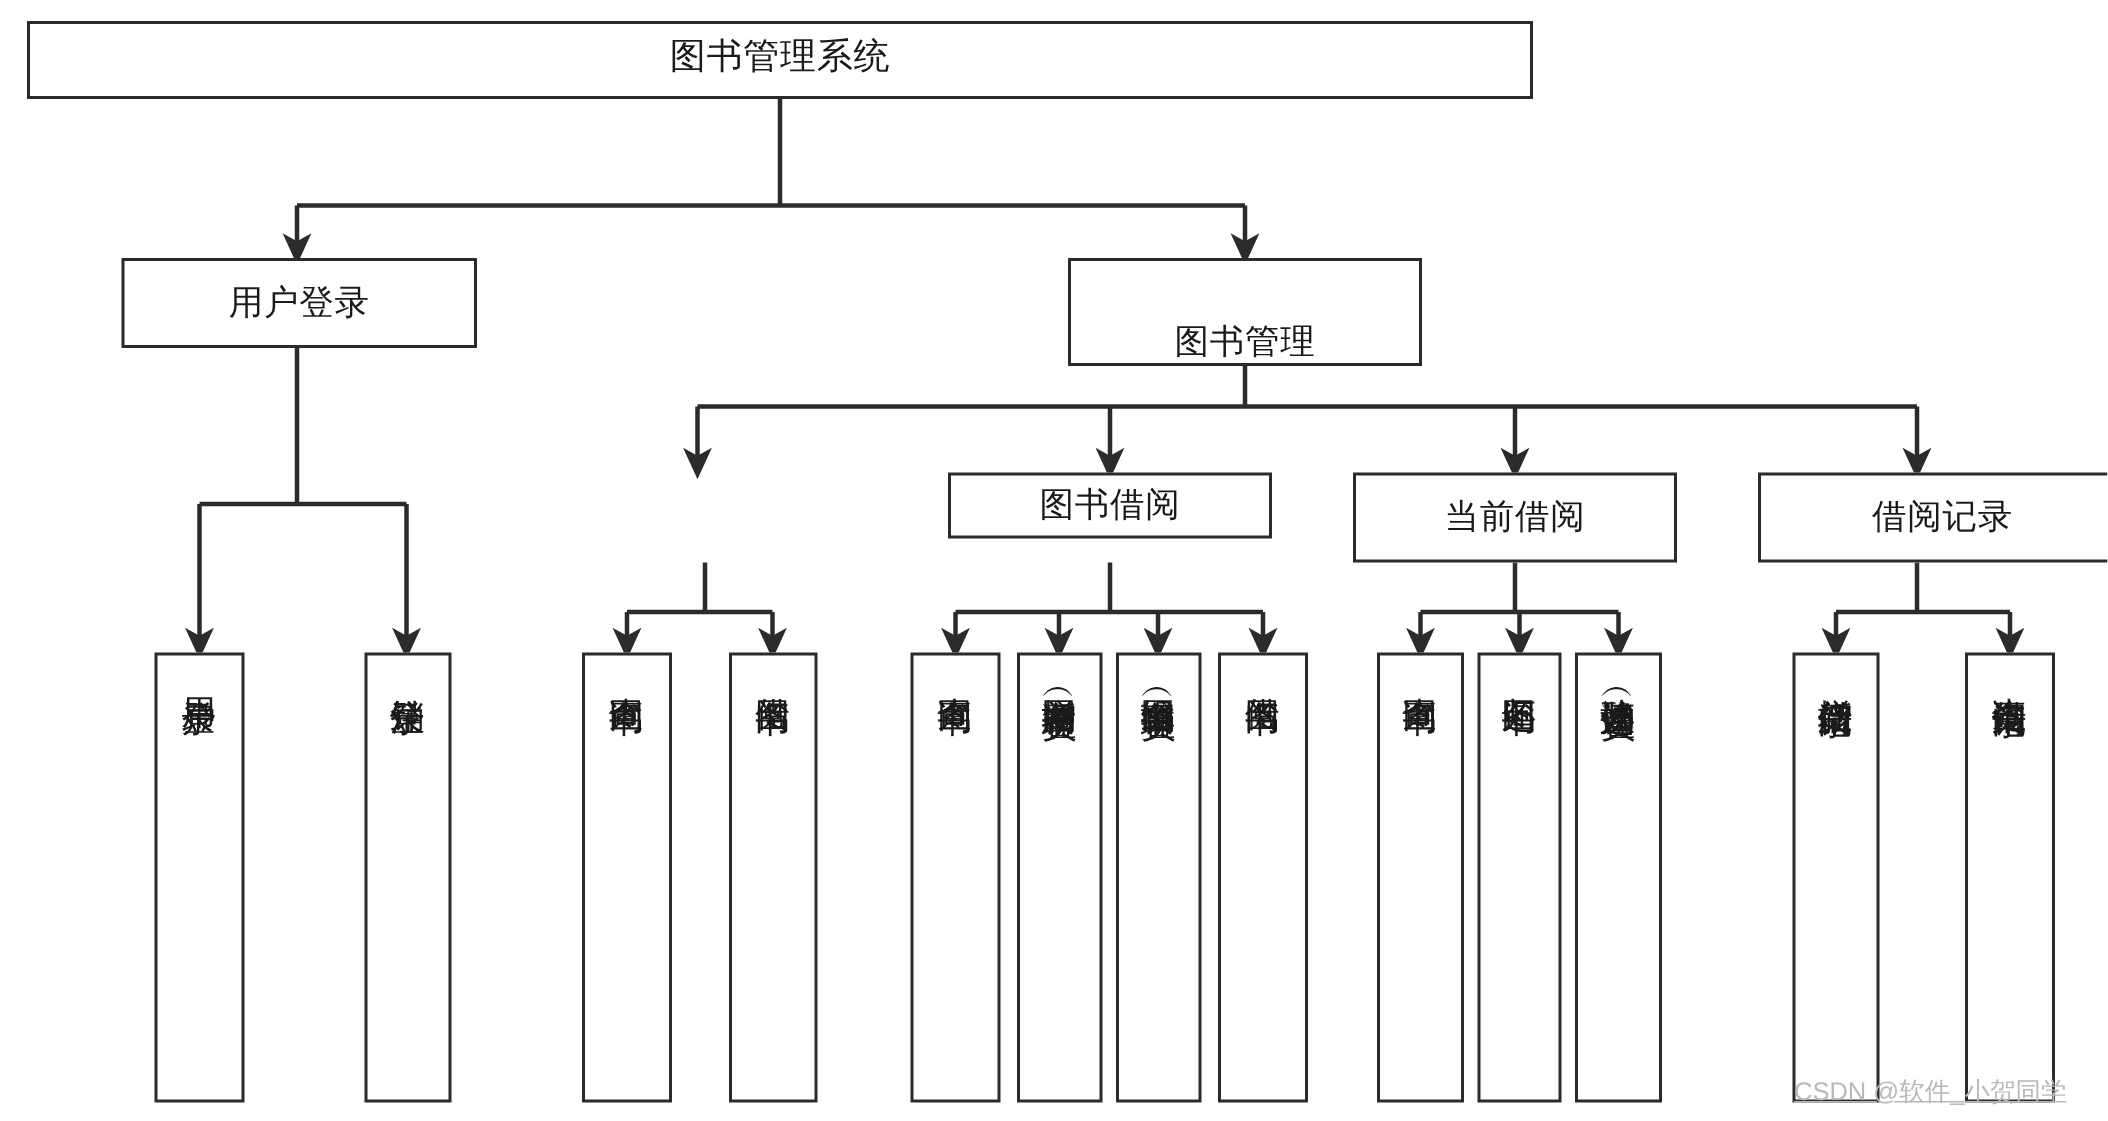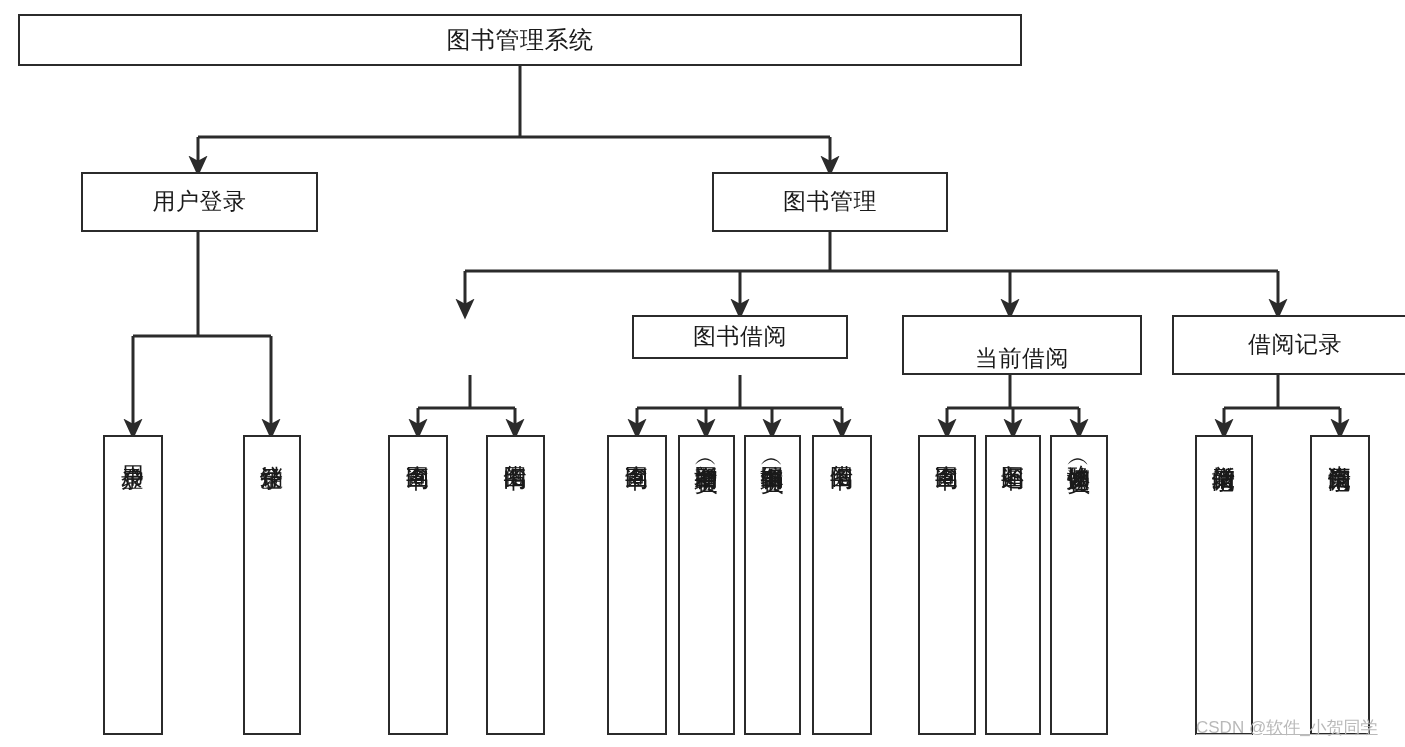--- a/index.html
+++ b/index.html
@@ -43,20 +43,21 @@
     line-height: 1.28;
     letter-spacing: 0.5px;
     color: #1a1a1a;
   }
   
   .node.horiz .node-label {
     font-size: 23px;
   }
   .node.root .node-label {
     font-size: 24px;
+    font-family: Liberation Mono, monospace;
   }
   
   .node.vert {
     padding-top: 10px;
     align-items: flex-start;
     justify-content: center;
   }
   .node.vert .node-label {
     writing-mode: vertical-rl;
     text-orientation: upright;
@@ -132,28 +133,28 @@
     </g>
   </svg>
 
   <div class="node horiz root" style="left:18px; top:14px; width:1004px; height:52px;">
     <span class="node-label">图书管理系统</span>
   </div>
 
   <div class="node horiz" style="left:81px; top:172px; width:237px; height:60px;">
     <span class="node-label">用户登录</span>
   </div>
-  <div class="node horiz" style="left:712px; top:172px; width:236px; height:60px;">
+  <div class="node horiz" style="left:712px; top:172px; width:236px; height:72px;align-items:flex-end;">
     <span class="node-label">图书管理</span>
   </div>
 
   <div class="node horiz" style="left:632px; top:315px; width:216px; height:44px;">
     <span class="node-label">图书借阅</span>
   </div>
-  <div class="node horiz" style="left:902px; top:315px; width:240px; height:60px;align-items:flex-end;">
+  <div class="node horiz" style="left:902px; top:315px; width:216px; height:60px;">
     <span class="node-label">当前借阅</span>
   </div>
   <div class="node horiz" style="left:1172px; top:315px; width:246px; height:60px;">
     <span class="node-label">借阅记录</span>
   </div>
 
   <div class="node vert" style="left:103px; top:435px; width:60px; height:300px;">
     <span class="node-label">用户登录</span>
   </div>
   <div class="node vert" style="left:243px; top:435px; width:58px; height:300px;">

